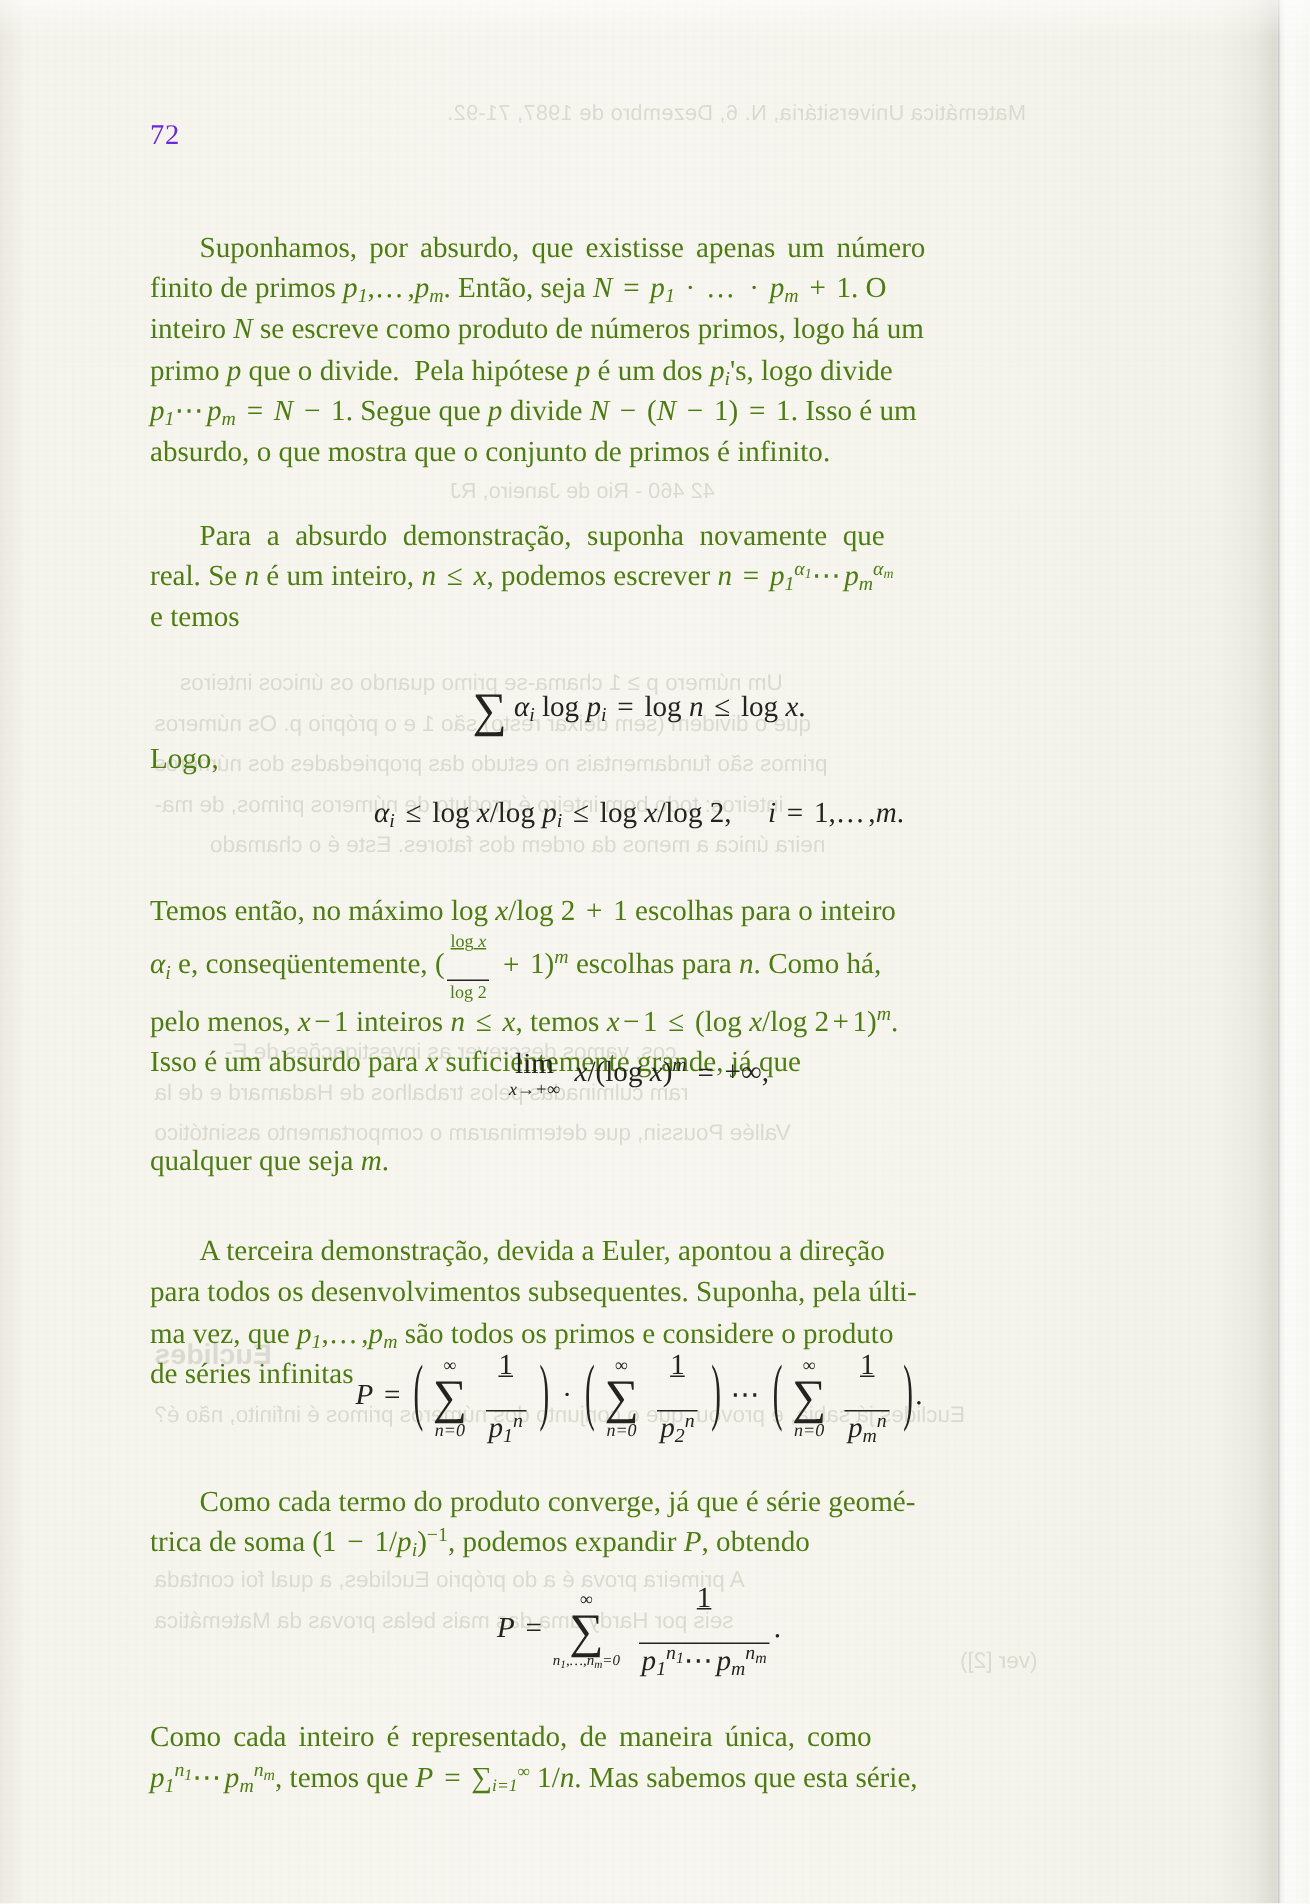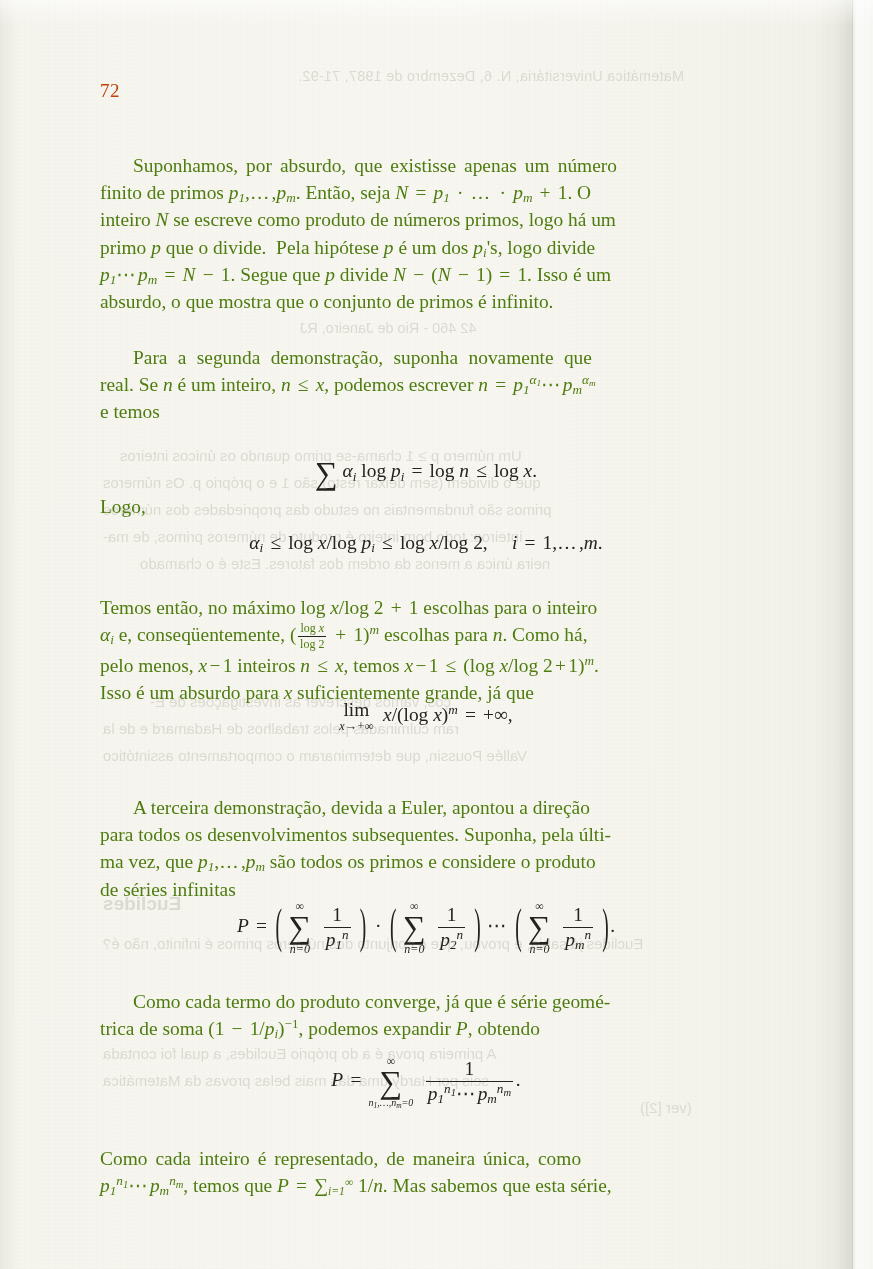--- a/index.html
+++ b/index.html
@@ -74,21 +74,21 @@
     position: absolute;
     left: 100px;
     top: 0;
     width: 652px;
   }
   .folio {
     position: absolute;
     left: 100px;
     top: 80px;
     font-size: 19px;
-    color: #c2410c;
+    color: #6d28d9;
     letter-spacing: .5px;
   }
   .para {
     color: #4d7c0f;
     font-size: 19.4px;
     line-height: 27.2px;
     text-align: justify;
     margin: 0;
   }
   .noindent { text-indent: 0; }
@@ -133,21 +133,21 @@
   .sumop .lim-bot {
     display: block; font-size: 12px; font-style: italic; margin-top: 0px;
   }
   .frac {
     display: inline-block;
     vertical-align: middle;
     text-align: center;
     line-height: 1.12;
     padding: 0 .14em;
   }
-  .frac .num { display: block; border-bottom: 1px solid #23231f; padding: 0 2px 1px; }
+  .frac .num { display: block; border-bottom: 1px solid #23231f; padding: 0 2px 18px; text-decoration: underline; }
   .frac .den { display: block; padding: 1px 2px 0; }
   .frac.small { font-size: .62em; }
   .paren {
     display: inline-block;
     font-size: 1em;
     transform: scaleY(2.55);
     font-style: normal;
     vertical-align: middle;
     padding: 0 .08em;
     position: relative;
@@ -211,21 +211,21 @@
       <div class="para">
         <span class="mi">p</span><sub>1</sub><span class="dots">⋯</span><span class="mi">p</span><sub>m</sub> <span class="op">=</span> <span class="mi">N</span> <span class="op">−</span> 1. Segue que <span class="mi">p</span> divide <span class="mi">N</span> <span class="op">−</span> (<span class="mi">N</span> <span class="op">−</span> 1) <span class="op">=</span> 1. Isso é um
       </div>
       <div class="para">
         absurdo, o que mostra que o conjunto de primos é infinito.
       </div>
     </div>
 
     <div class="blk" style="top:344px;">
       <div class="para" style="text-indent:33px; word-spacing:5.5px;">
-        Para a segunda demonstração, suponha novamente que
+        Para a absurdo demonstração, suponha novamente que
       </div>
       <div class="para">
         real. Se <span class="mi">n</span> é um inteiro, <span class="mi">n</span> <span class="op">≤</span> <span class="mi">x</span>, podemos escrever <span class="mi">n</span> <span class="op">=</span> <span class="mi">p</span><sub>1</sub><sup>α<sub style="font-size:.7em">1</sub></sup><span class="dots">⋯</span><span class="mi">p</span><sub>m</sub><sup>α<sub style="font-size:.7em">m</sub></sup>
       </div>
       <div class="para">
         e temos
       </div>
     </div>
 
     <div class="eq" style="top:457px;">
@@ -260,20 +260,23 @@
     </div>
 
     <div class="eq" style="top:700px;">
       <span class="limop">
         <span class="lt">lim</span><span class="lb">x→+∞</span>
       </span>
       &nbsp;<span class="mi">x</span><span class="mrm">/</span>(<span class="mrm">log</span>&nbsp;<span class="mi">x</span>)<sup>m</sup> <span class="op">=</span> <span class="mrm">+∞</span><span class="mrm">,</span>
     </div>
 
     <div class="blk" style="top:761px;">
+      <div class="para noindent">
+        qualquer que seja <span class="mi">m</span>.
+      </div>
       <div class="para" style="text-indent:33px;margin-top:33px;">
         A terceira demonstração, devida a Euler, apontou a direção
       </div>
       <div class="para">
         para todos os desenvolvimentos subsequentes. Suponha, pela últi-
       </div>
       <div class="para">
         ma vez, que <span class="mi">p</span><sub>1</sub><span class="mrm">,</span><span class="dots">…</span><span class="mrm">,</span><span class="mi">p</span><sub>m</sub> são todos os primos e considere o produto
       </div>
       <div class="para">

